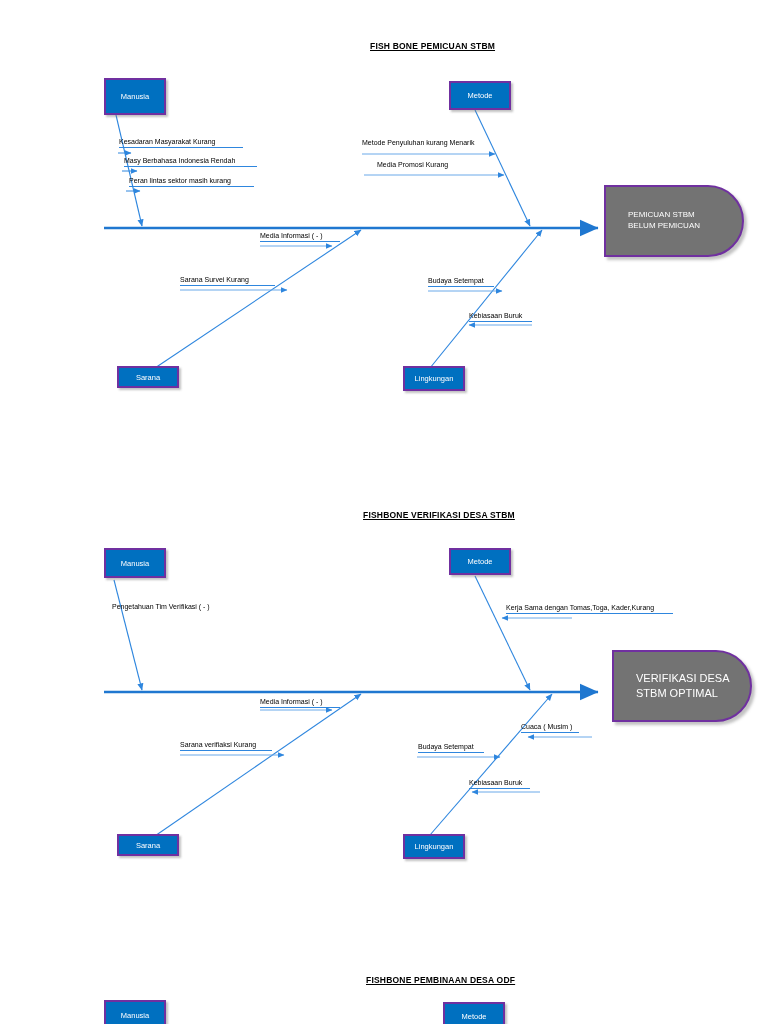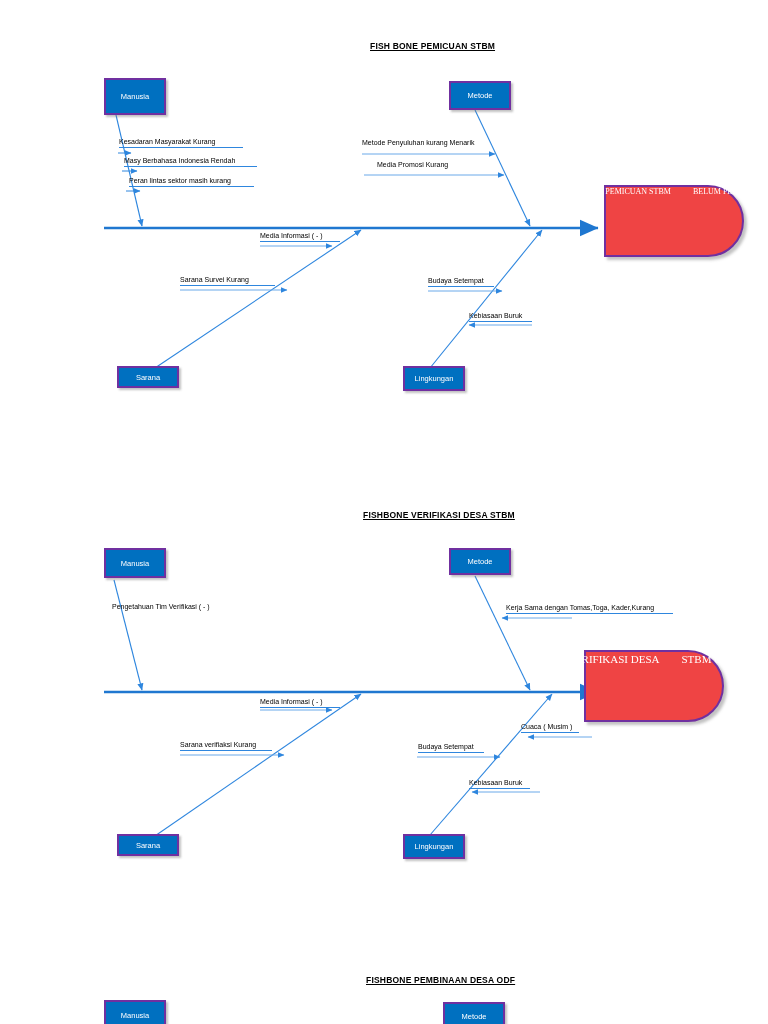--- a/index.html
+++ b/index.html
@@ -46,30 +46,29 @@
     font-size: 7.5px;
     display: flex;
     align-items: center;
     justify-content: center;
     box-shadow: 2px 2px 2px rgba(120,120,120,0.45);
   }
 
   
   .effect-head {
     position: absolute;
-    background: #ef4444;
+    background: #737373;
     border: 2px solid #7030A0;
     box-sizing: border-box;
     border-radius: 0 60px 60px 0;
     color: #ffffff;
     display: flex;
-    flex-direction: row;
+    flex-direction: column;
     justify-content: center;
     box-shadow: 3px 3px 3px rgba(120,120,120,0.45);
-    font-family: Liberation Serif, serif;
   }
   .effect-head .ln {
     padding-left: 22px;
     line-height: 1.35;
     white-space: nowrap;
   }
   .effect-head.small .ln { font-size: 8px; }
   .effect-head.big .ln { font-size: 11px; }
 
   
@@ -225,21 +224,21 @@
     </div>
 
     <div class="cat-box" style="left:85px; top:834px; width:62px; height:22px;">
       <span>Sarana</span>
     </div>
 
     <div class="cat-box" style="left:371px; top:834px; width:62px; height:25px;">
       <span>Lingkungan</span>
     </div>
 
-    <div class="effect-head big" style="left:552px; top:650px; width:140px; height:72px;">
+    <div class="effect-head big" style="left:580px; top:650px; width:140px; height:72px;">
       <span class="ln">VERIFIKASI DESA</span>
       <span class="ln">STBM OPTIMAL</span>
     </div>
 
     <div class="cause" style="left:80px; top:603px;">
       <span class="txt">Pengetahuan Tim Verifikasi  ( - )</span>
     </div>
     <div class="cause" style="left:474px; top:604px;">
       <span class="txt">Kerja Sama dengan Tomas,Toga, Kader,Kurang</span>
       <span class="rule" style="width:167px;"></span>

